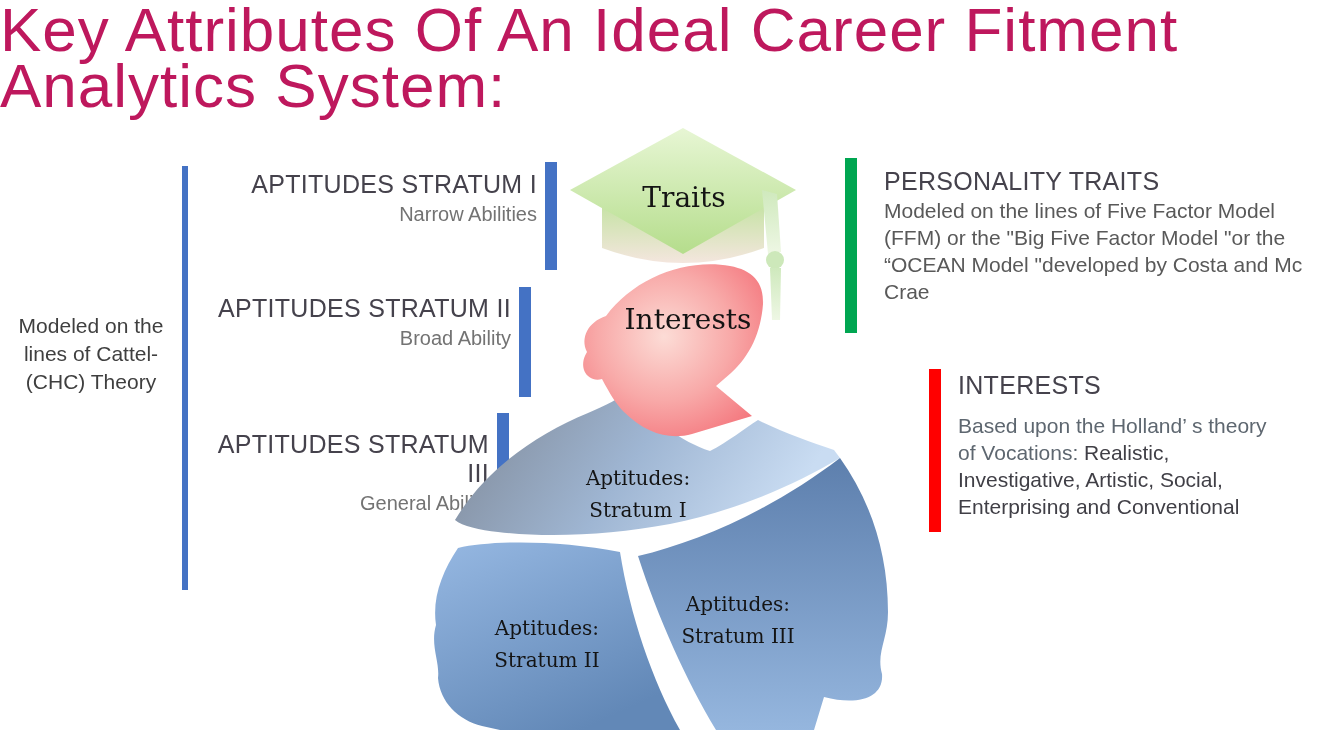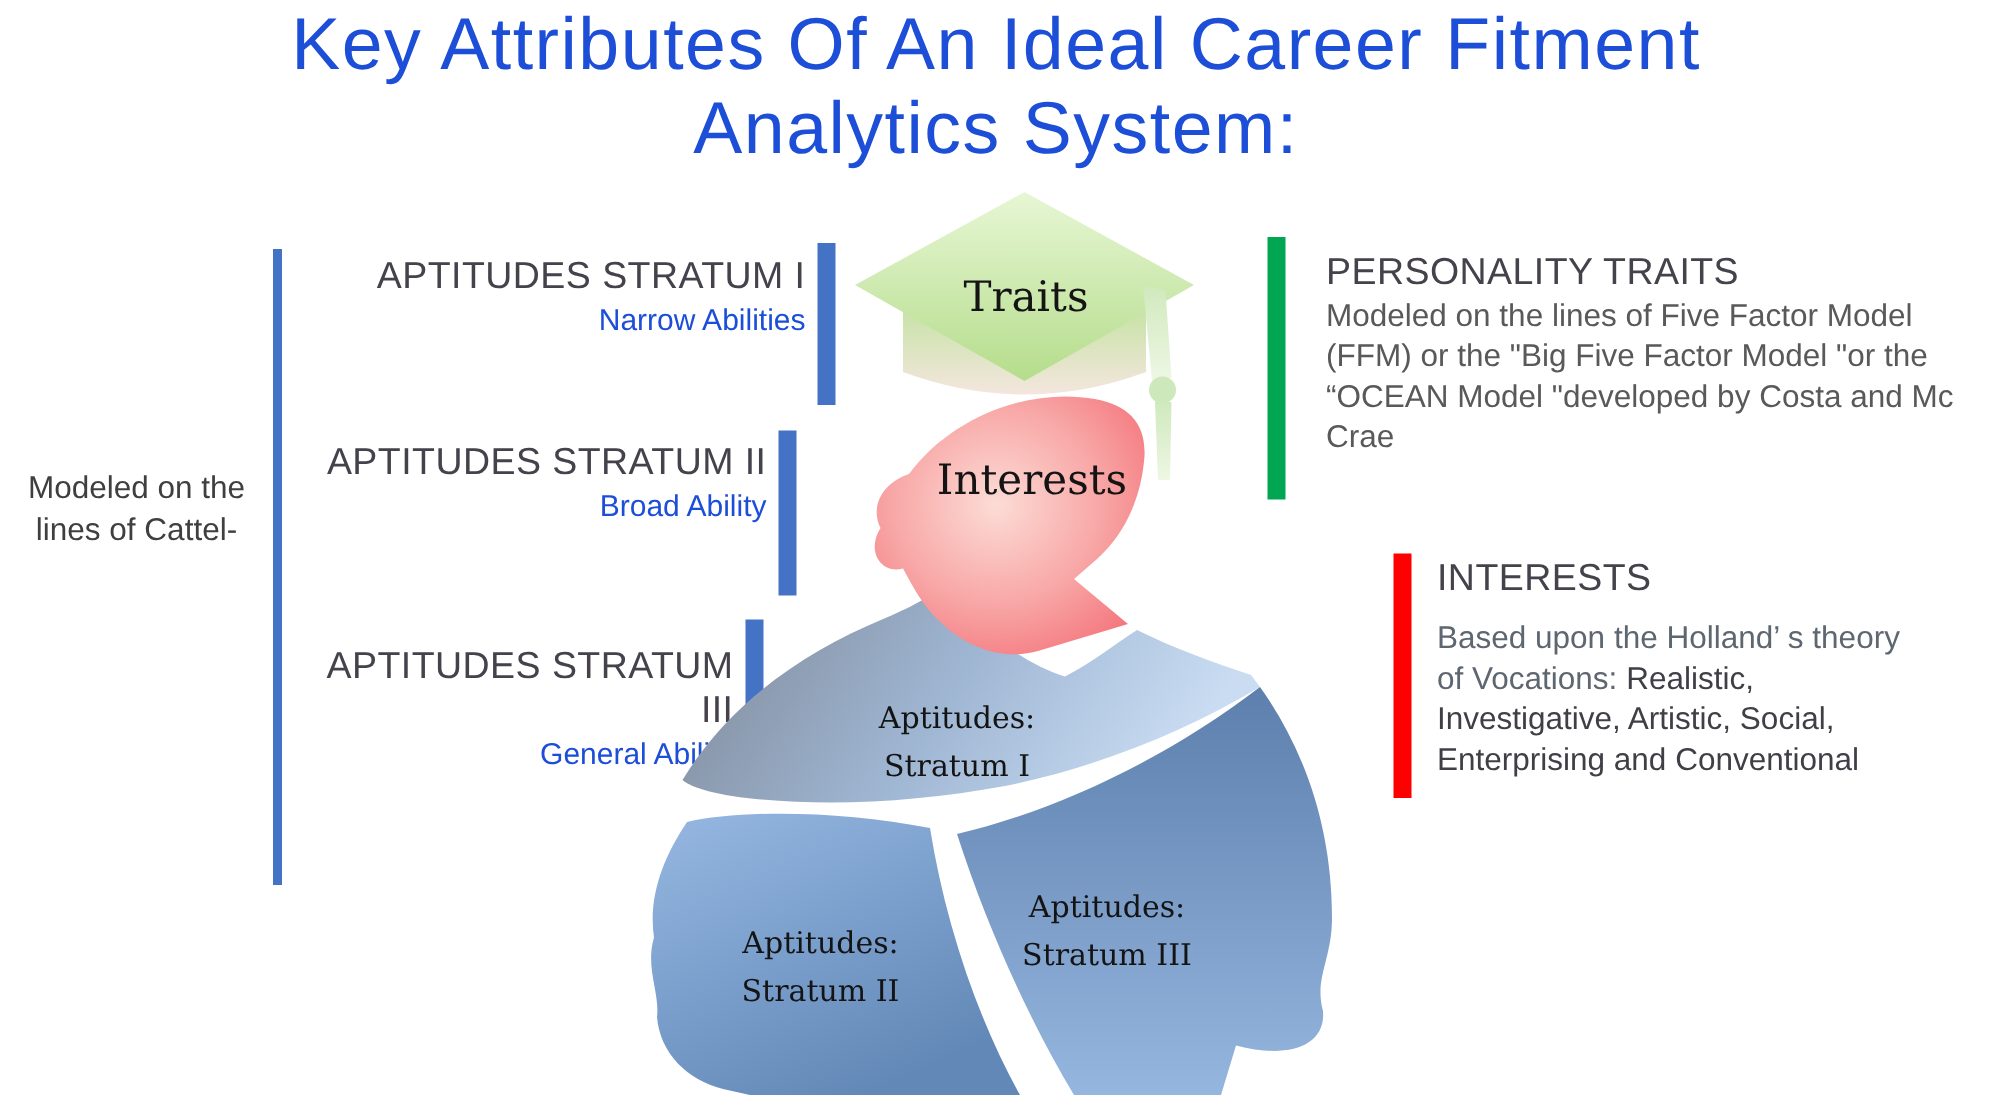--- a/index.html
+++ b/index.html
@@ -5,34 +5,34 @@
   html,body{margin:0;padding:0;}
   body{
     width:1328px;height:730px;position:relative;background:#ffffff;
     font-family:"Liberation Sans",sans-serif;overflow:hidden;
     --accent-blue:#4472C4;--accent-green:#00A651;--accent-red:#FF0000;
   }
   .abs{position:absolute;}
 
   
   .page-title{
-    top:2px;left:0;width:100%;text-align:center;
-    font-weight:200;letter-spacing:1px;color:#1d4ed8;
-    font-size:49px;line-height:56px;
+    top:2px;left:0;width:100%;
+    font-weight:200;letter-spacing:1px;color:#be185d;
+    font-size:62px;line-height:56px;
   }
 
   
   .chc-line{left:182px;top:166px;width:6px;height:424px;background:var(--accent-blue);}
   .chc-note{
     left:2px;top:312px;width:178px;text-align:center;
     font-size:21px;line-height:28px;color:#3f3f3f;font-weight:300;
   }
   .apt-block{text-align:right;width:300px;}
   .apt-heading{font-size:25px;line-height:29px;color:#45424c;font-weight:300;letter-spacing:.3px;}
-  .apt-sub{font-size:20px;line-height:26px;color:#1d4ed8;font-weight:300;margin-top:2px;}
+  .apt-sub{font-size:20px;line-height:26px;color:#737373;font-weight:300;margin-top:2px;}
   .apt1{left:237px;top:170px;}
   .apt2{left:211px;top:294px;}
   .apt3{left:189px;top:430px;}
   .marker{width:12px;background:var(--accent-blue);}
   .marker1{left:545px;top:162px;height:108px;}
   .marker2{left:519px;top:287px;height:110px;}
   .marker3{left:497px;top:413px;height:106px;}
 
   
   .marker-green{left:845px;top:158px;width:12px;height:175px;background:var(--accent-green);}
@@ -64,20 +64,21 @@
 
 <div class="abs page-title">
   <div>Key Attributes Of An Ideal Career Fitment</div>
   <div>Analytics System:</div>
 </div>
 
 <div class="abs chc-line"></div>
 <div class="abs chc-note">
   <div>Modeled on the</div>
   <div>lines of Cattel-</div>
+  <div>(CHC) Theory</div>
 </div>
 
 <div class="abs apt-block apt1">
   <div class="apt-heading">APTITUDES STRATUM I</div>
   <div class="apt-sub">Narrow Abilities</div>
 </div>
 <div class="abs marker marker1"></div>
 
 <div class="abs apt-block apt2">
   <div class="apt-heading">APTITUDES STRATUM II</div>

